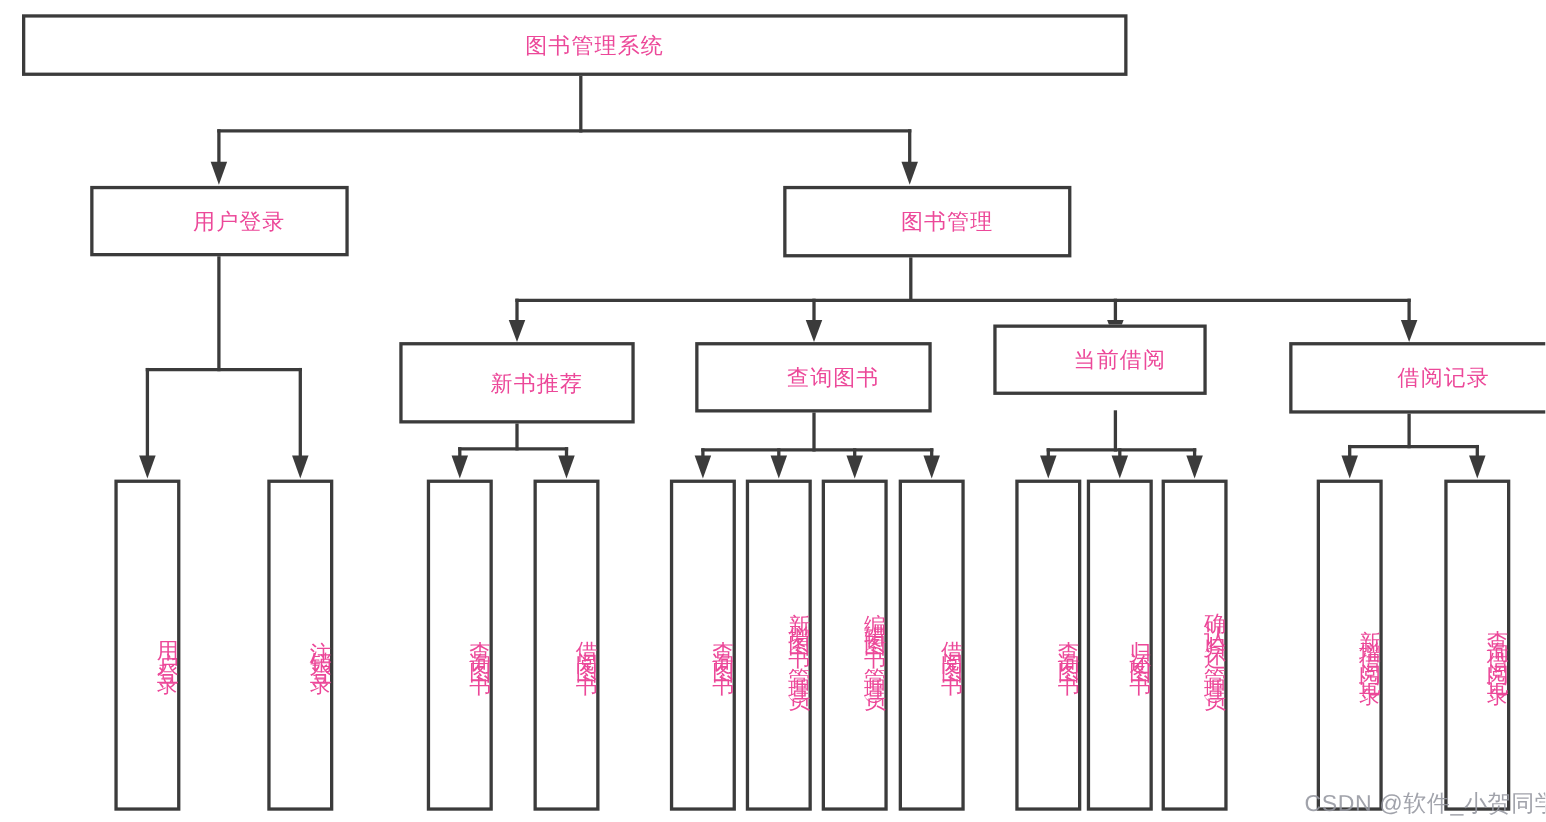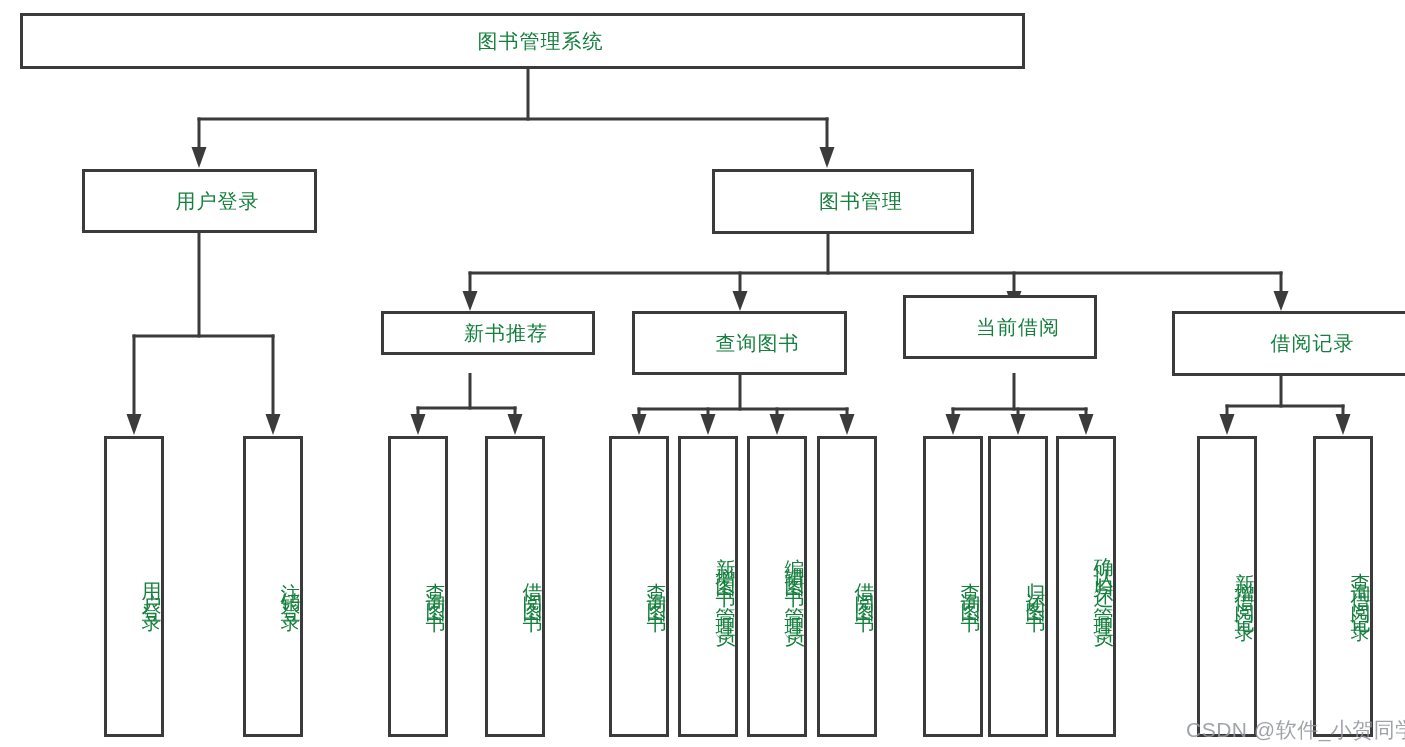--- a/index.html
+++ b/index.html
@@ -9,21 +9,21 @@
     background:#fff;
     font-family:"Liberation Sans","DejaVu Sans",sans-serif;
     overflow:hidden;
   }
   .connectors{position:absolute;left:0;top:0;z-index:1;}
   .box{
     position:absolute;
     box-sizing:border-box;
     background:#fff;
     border:3px solid #3b3b3b;
-    color:#15803d;
+    color:#ec4899;
     display:flex;
     align-items:center;
     justify-content:center;
     z-index:2;
     text-align:center;
     padding-left:36px;
   }
   .lv1{font-size:20px;letter-spacing:1px;}
   .lv2,.lv3{font-size:20px;letter-spacing:1px;}
   .lv4{
@@ -112,21 +112,21 @@
       <polygon points="1219.5,414 1234.5,414 1227,435"></polygon>
       <polygon points="1335.5,414 1350.5,414 1343,435"></polygon>
     </g>
   </svg>
 
   <div class="box lv1" style="left:20px;top:13px;width:1005px;height:56px">图书管理系统</div>
 
   <div class="box lv2" style="left:82px;top:169px;width:235px;height:64px">用户登录</div>
   <div class="box lv2" style="left:712px;top:169px;width:262px;height:65px">图书管理</div>
 
-  <div class="box lv3" style="left:381px;top:311px;width:214px;height:44px">新书推荐</div>
+  <div class="box lv3" style="left:363px;top:311px;width:214px;height:74px">新书推荐</div>
   <div class="box lv3" style="left:632px;top:311px;width:215px;height:64px">查询图书</div>
   <div class="box lv3" style="left:903px;top:295px;width:194px;height:64px">当前借阅</div>
   <div class="box lv3" style="left:1172px;top:311px;width:245px;height:65px">借阅记录</div>
 
   <div class="box lv4" style="left:104px;top:436px;width:60px;height:301px">用户登录</div>
   <div class="box lv4" style="left:243px;top:436px;width:60px;height:301px">注销登录</div>
 
   <div class="box lv4" style="left:388px;top:436px;width:60px;height:301px">查询图书</div>
   <div class="box lv4" style="left:485px;top:436px;width:60px;height:301px">借阅图书</div>
 

